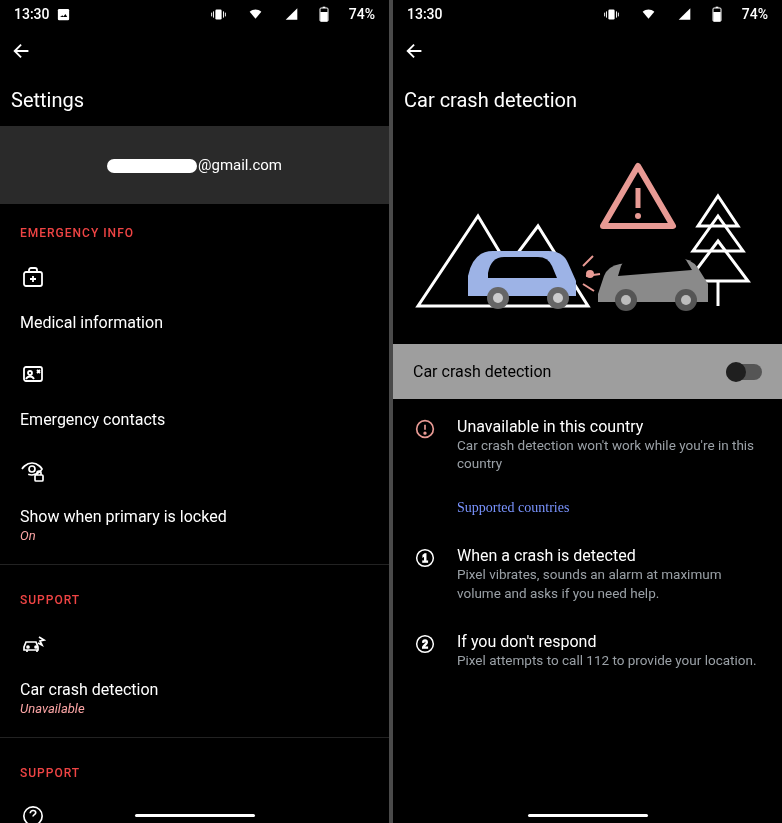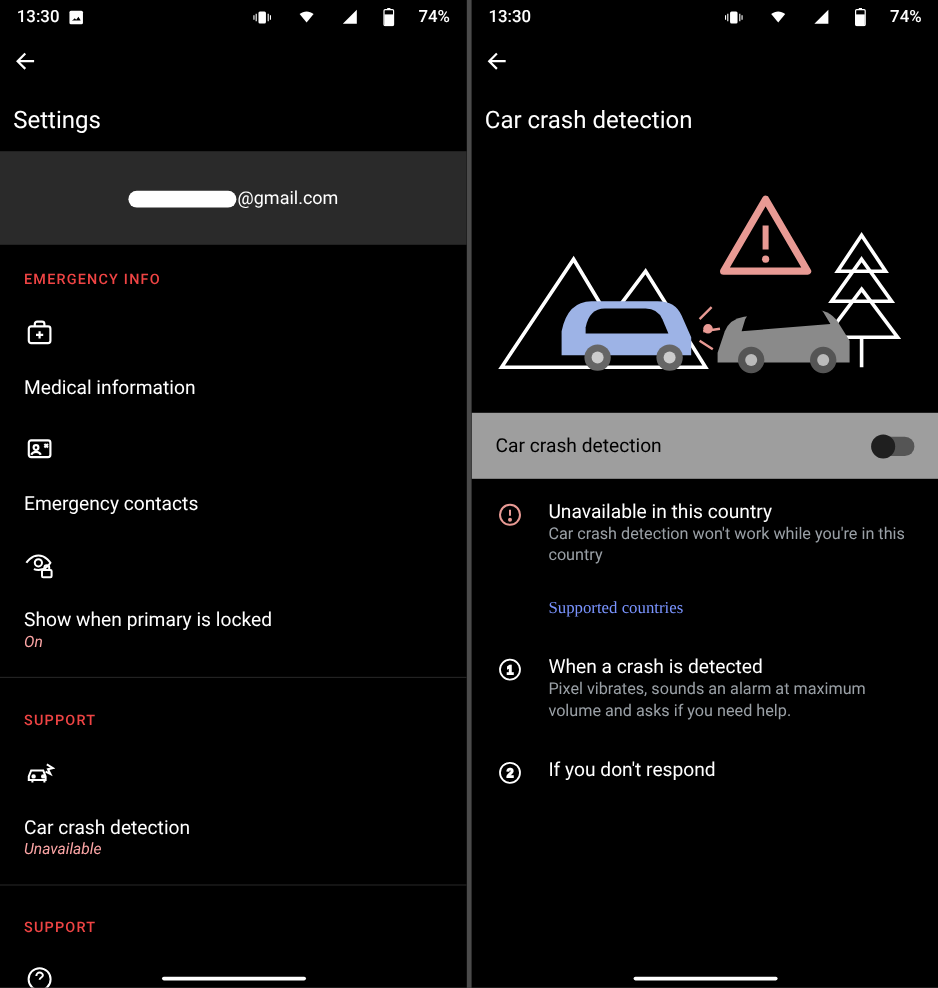--- a/index.html
+++ b/index.html
@@ -360,19 +360,20 @@
 
     <div class="info-item">
       <span class="icon-slot">
           <svg width="20" height="20" viewBox="0 0 24 24" fill="none" stroke="#fff" stroke-width="1.8">
             <circle cx="12" cy="12" r="10"></circle>
             <text x="12" y="16.5" font-size="12" text-anchor="middle" fill="#fff" font-family="sans-serif">2</text>
           </svg>
         </span>
       <div>
         <div class="info-title">If you don't respond</div>
+        <div class="info-desc">Pixel attempts to call 112 to provide your location.</div>
       </div>
     </div>
 
   </div>
 
   <div class="nav-handle"></div>
 </div>
 
 </body></html>

